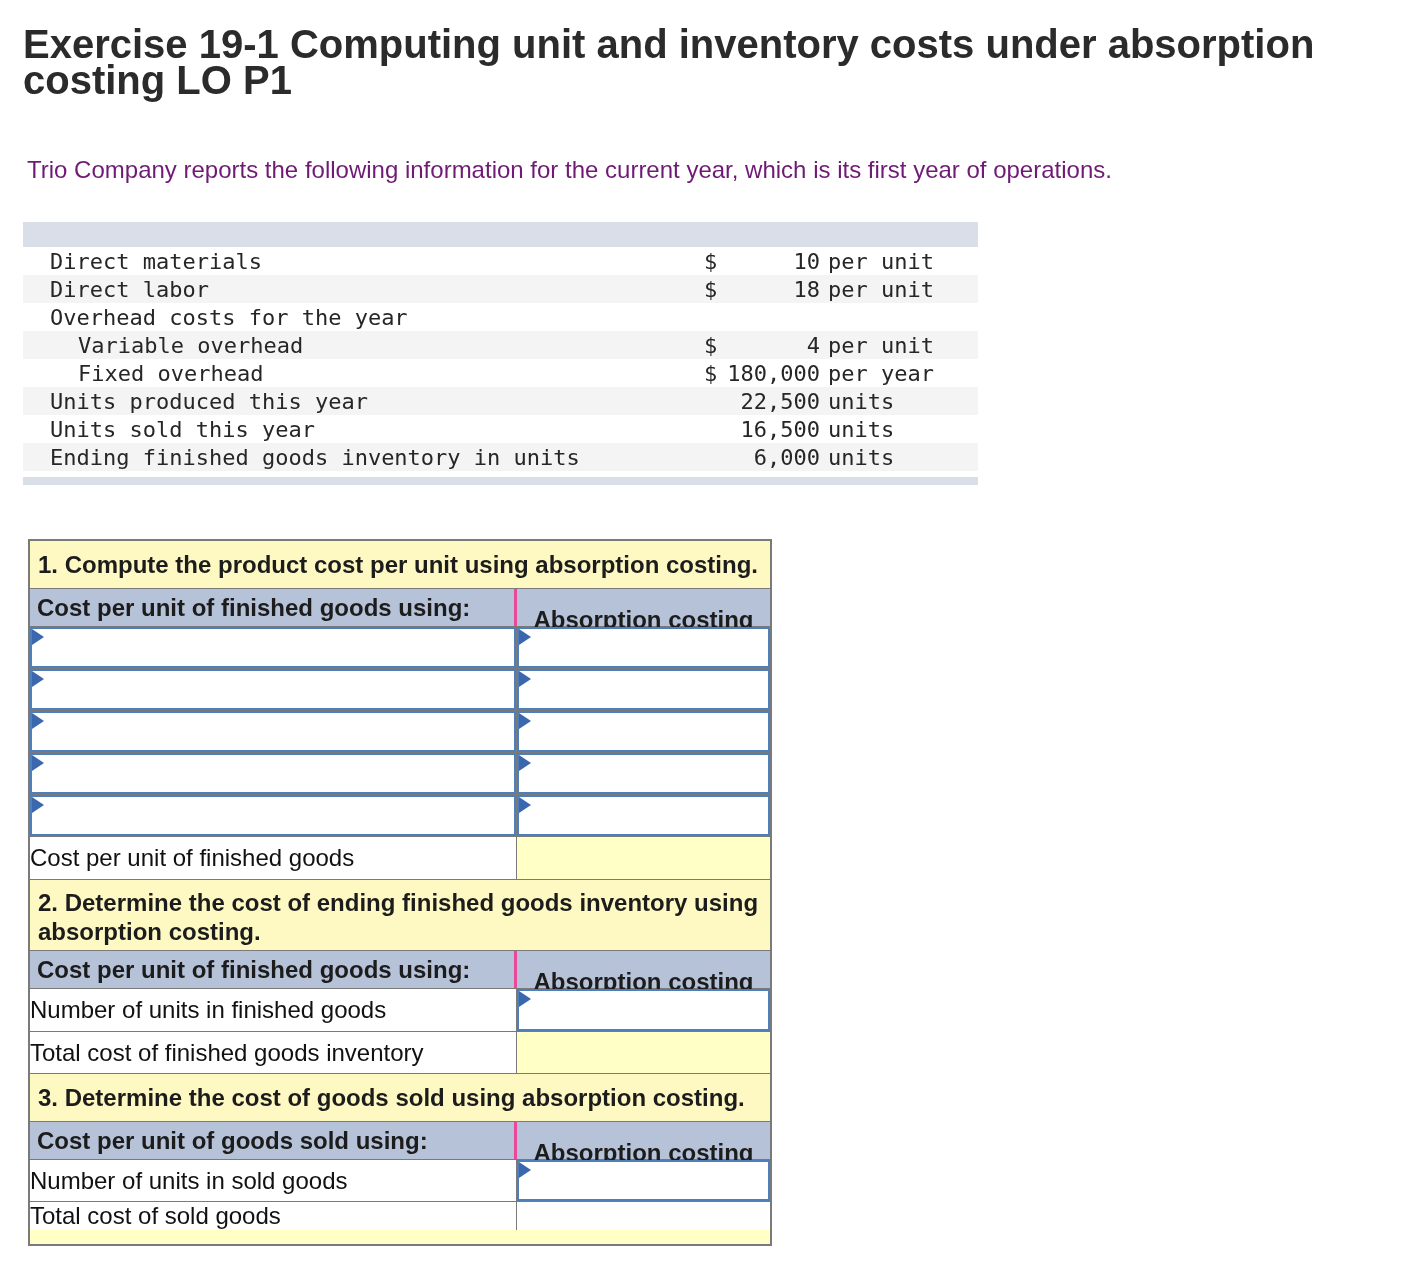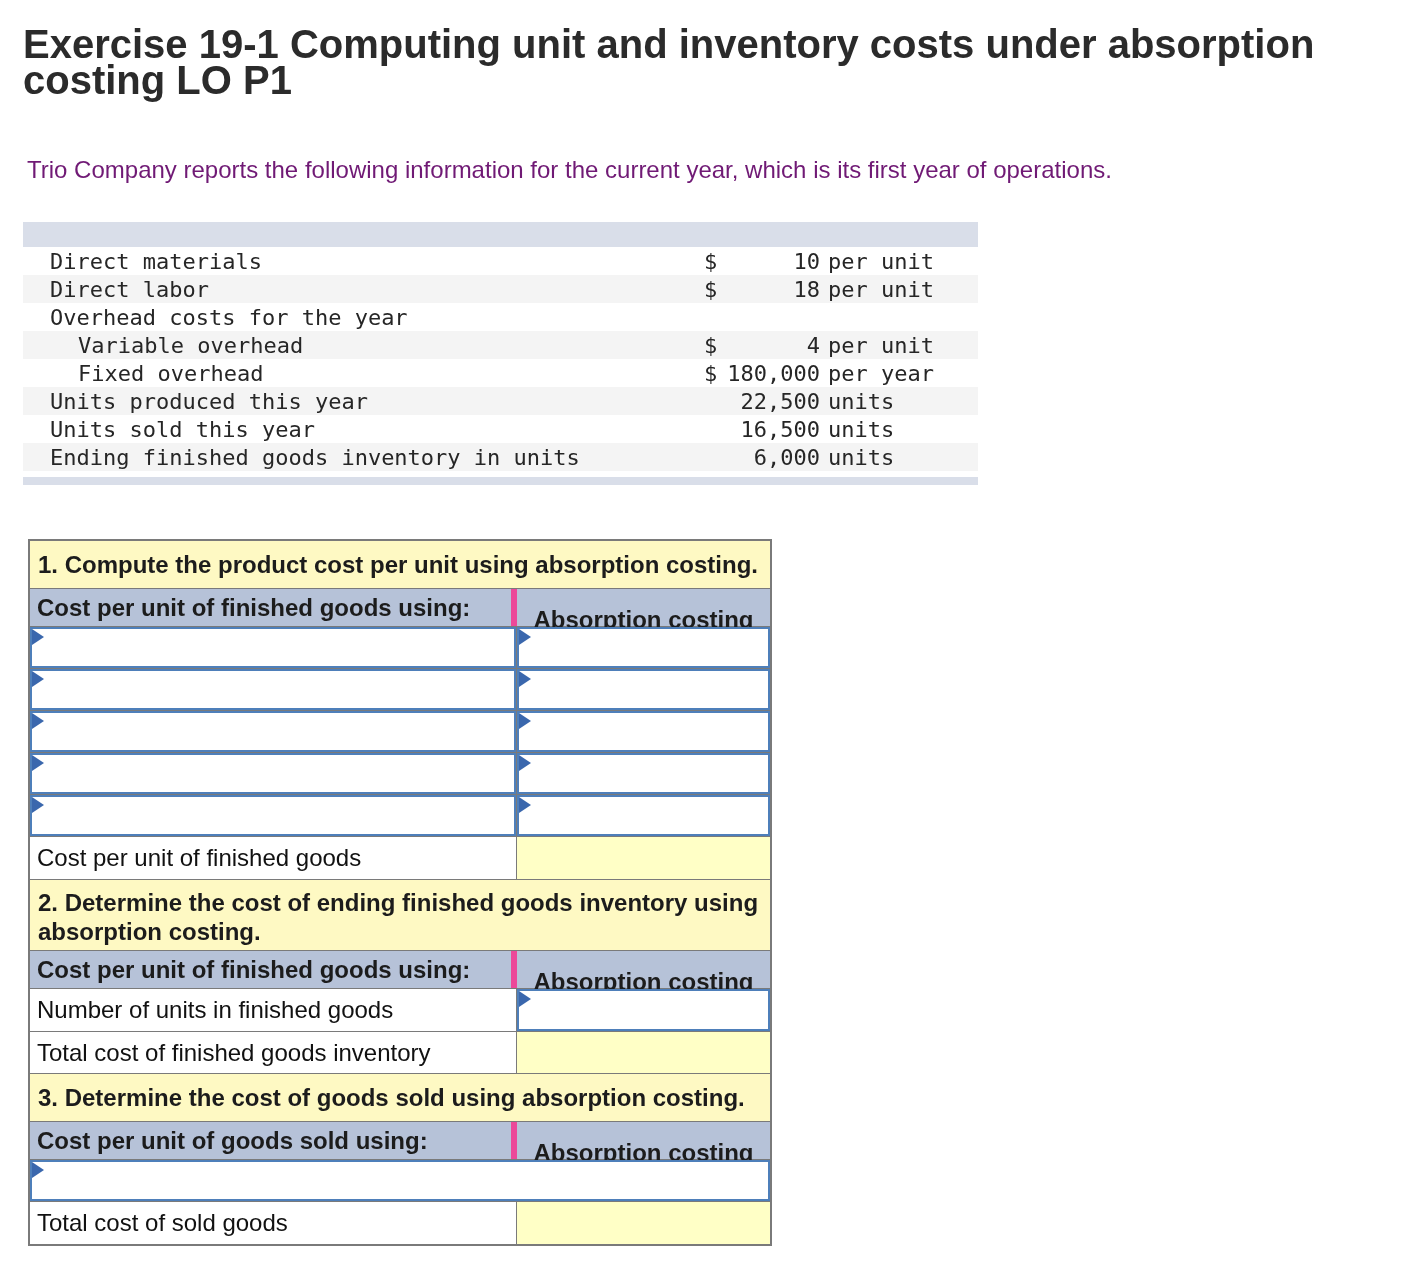--- a/index.html
+++ b/index.html
@@ -20,30 +20,30 @@
   .g-label.indent { padding-left:28px; }
   .g-cur { width:20px; }
   .g-num { width:96px; text-align:right; white-space:nowrap; }
   .g-unit { width:118px; padding-left:8px; white-space:nowrap; }
 
   
   .ws { margin-top:54px; margin-left:5px; width:740px; border:2px solid #7a7a7a; box-sizing:content-box; background:#ffffff; }
   .ws-section-header { background:#fef9c3; display:flex; align-items:center; min-height:48px; padding:0 8px; font-size:24px; line-height:29px; font-weight:bold; color:#1c1c1c; border-bottom:1px solid #7a7a7a; box-sizing:border-box; }
   .ws-section-header.twoline { min-height:58px; padding-top:8px; padding-bottom:4px; }
   .ws-colhead { display:flex; background:#b6c2d8; border-bottom:1px solid #7a7a7a; height:37px; }
-  .ws-colhead .lcell { width:487px; border-right:6px solid #ec4899; box-sizing:border-box; display:flex; align-items:center; padding-left:7px; font-size:24px; font-weight:bold; color:#1c1c1c; }
+  .ws-colhead .lcell { width:487px; border-right:3px solid #ec4899; box-sizing:border-box; display:flex; align-items:center; padding-left:7px; font-size:24px; font-weight:bold; color:#1c1c1c; }
   .ws-colhead .rcell { flex:1; display:flex; align-items:center; justify-content:center; font-size:24px; font-weight:bold; color:#1c1c1c;margin-top:24px; }
 
   .ws-row { display:flex; border-bottom:1px solid #7a7a7a; }
   .ws-row.h41 { height:41px; }
   .ws-row.h42 { height:42px; }
-  .ws-row.last { border-bottom:none; }
+  .ws-row.last { border-bottom:none;flex-direction:column; }
   .ws-row .lcell { width:487px; border-right:1px solid #7a7a7a; box-sizing:border-box; background:#ffffff; }
   .ws-row .rcell { flex:1; background:#ffffff; }
-  .ws-row .lcell.label { display:flex; align-items:center; padding-left:7px; font-size:24px; color:#111111; }
+  .ws-row .lcell.label { display:flex; align-items:center; font-size:24px; color:#111111; }
   .ws-row .rcell.result { background:#ffffc6; }
 
   .answer-box { position:relative; width:100%; height:100%; box-sizing:border-box; border:2px solid #4e7fba; background:#ffffff; cursor:pointer; }
   .flag { position:absolute; top:0; left:0; width:12px; height:16px; display:block; }
 </style>
 </head>
 <body>
 
 <div class="page">
 
@@ -219,20 +219,21 @@
       <div class="lcell label">Total cost of finished goods inventory</div>
       <div class="rcell result"></div>
     </div>
 
     <div class="ws-section-header">3. Determine the cost of goods sold using absorption costing.</div>
     <div class="ws-colhead">
       <div class="lcell">Cost per unit of goods sold using:</div>
       <div class="rcell">Absorption costing</div>
     </div>
     <div class="ws-row h41">
+      <div class="lcell label">Number of units in sold goods</div>
       <div class="rcell">
           <div class="answer-box">
             <svg class="flag" viewBox="0 0 12 16">
               <polygon points="0,0 12,8 0,16" fill="#3a67ad"></polygon>
             </svg>
           </div>
         </div>
     </div>
     <div class="ws-row h42 last">
       <div class="lcell label">Total cost of sold goods</div>

